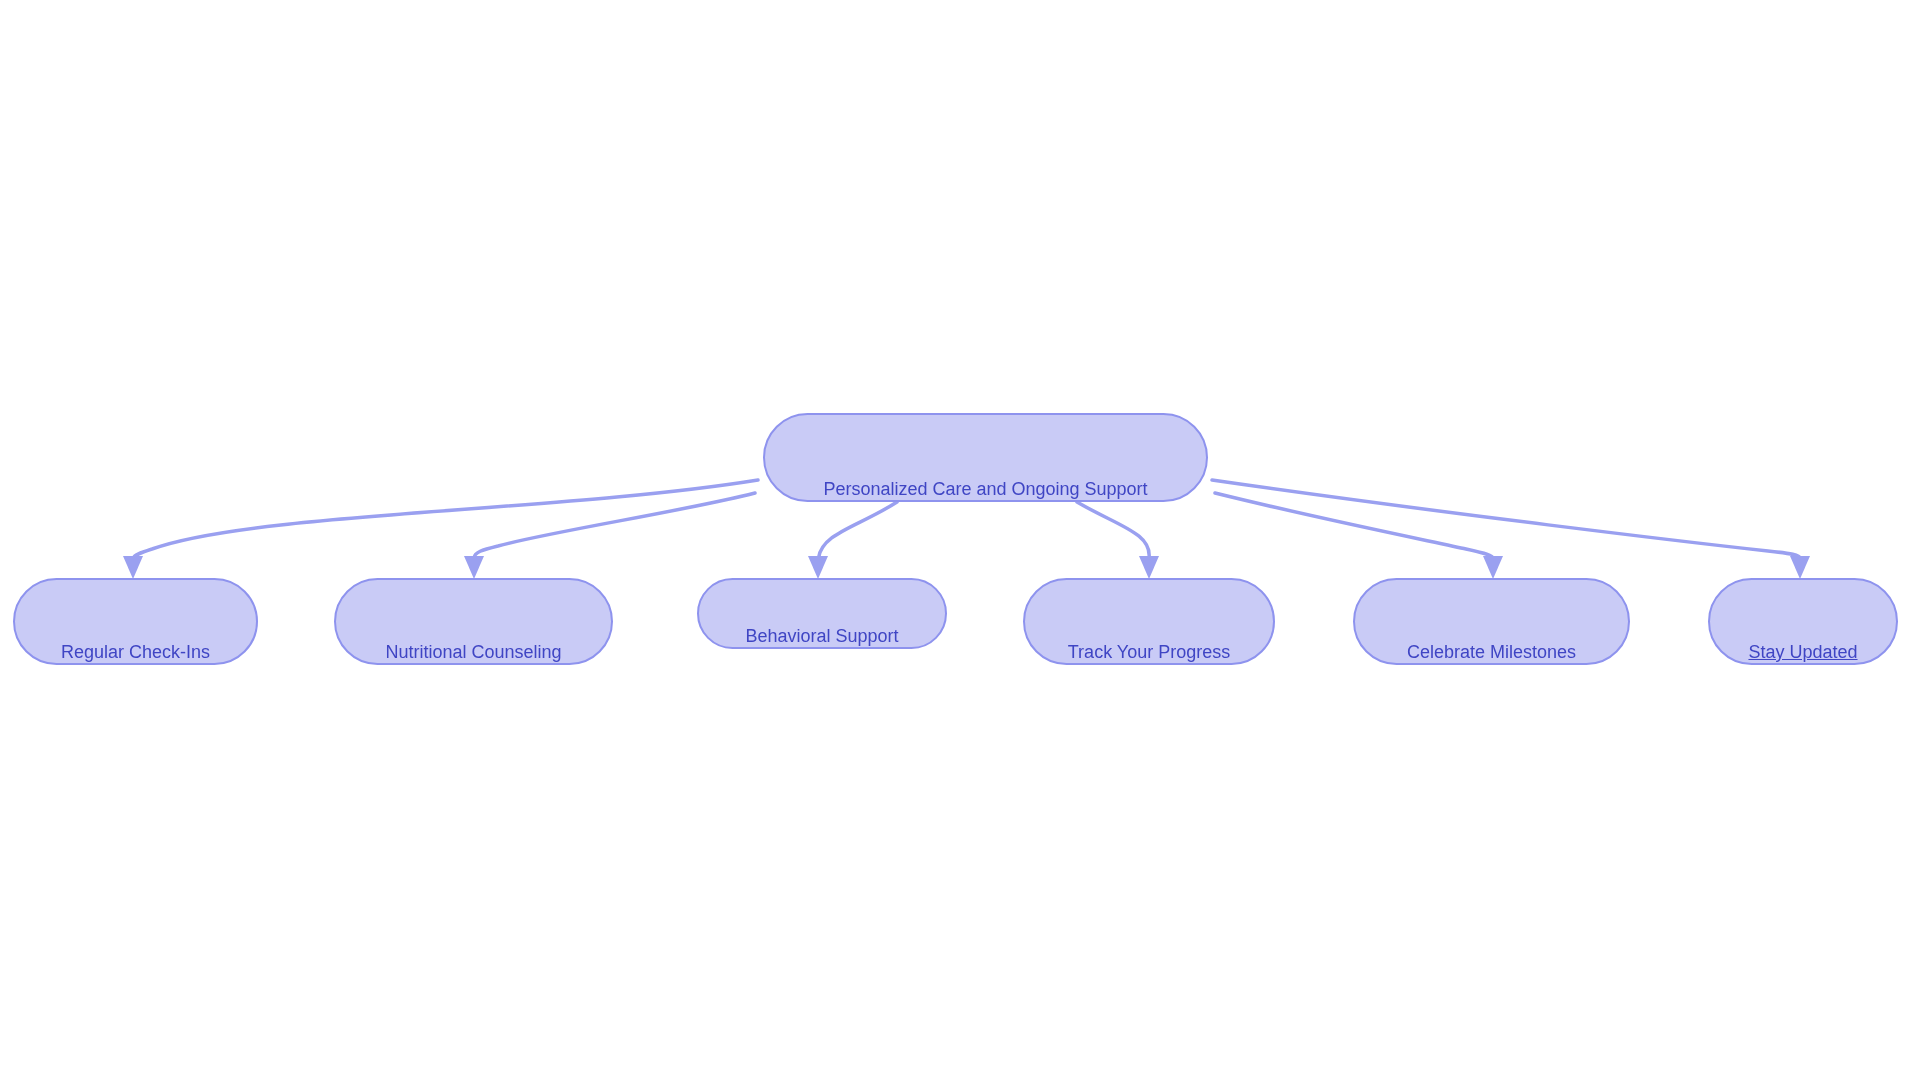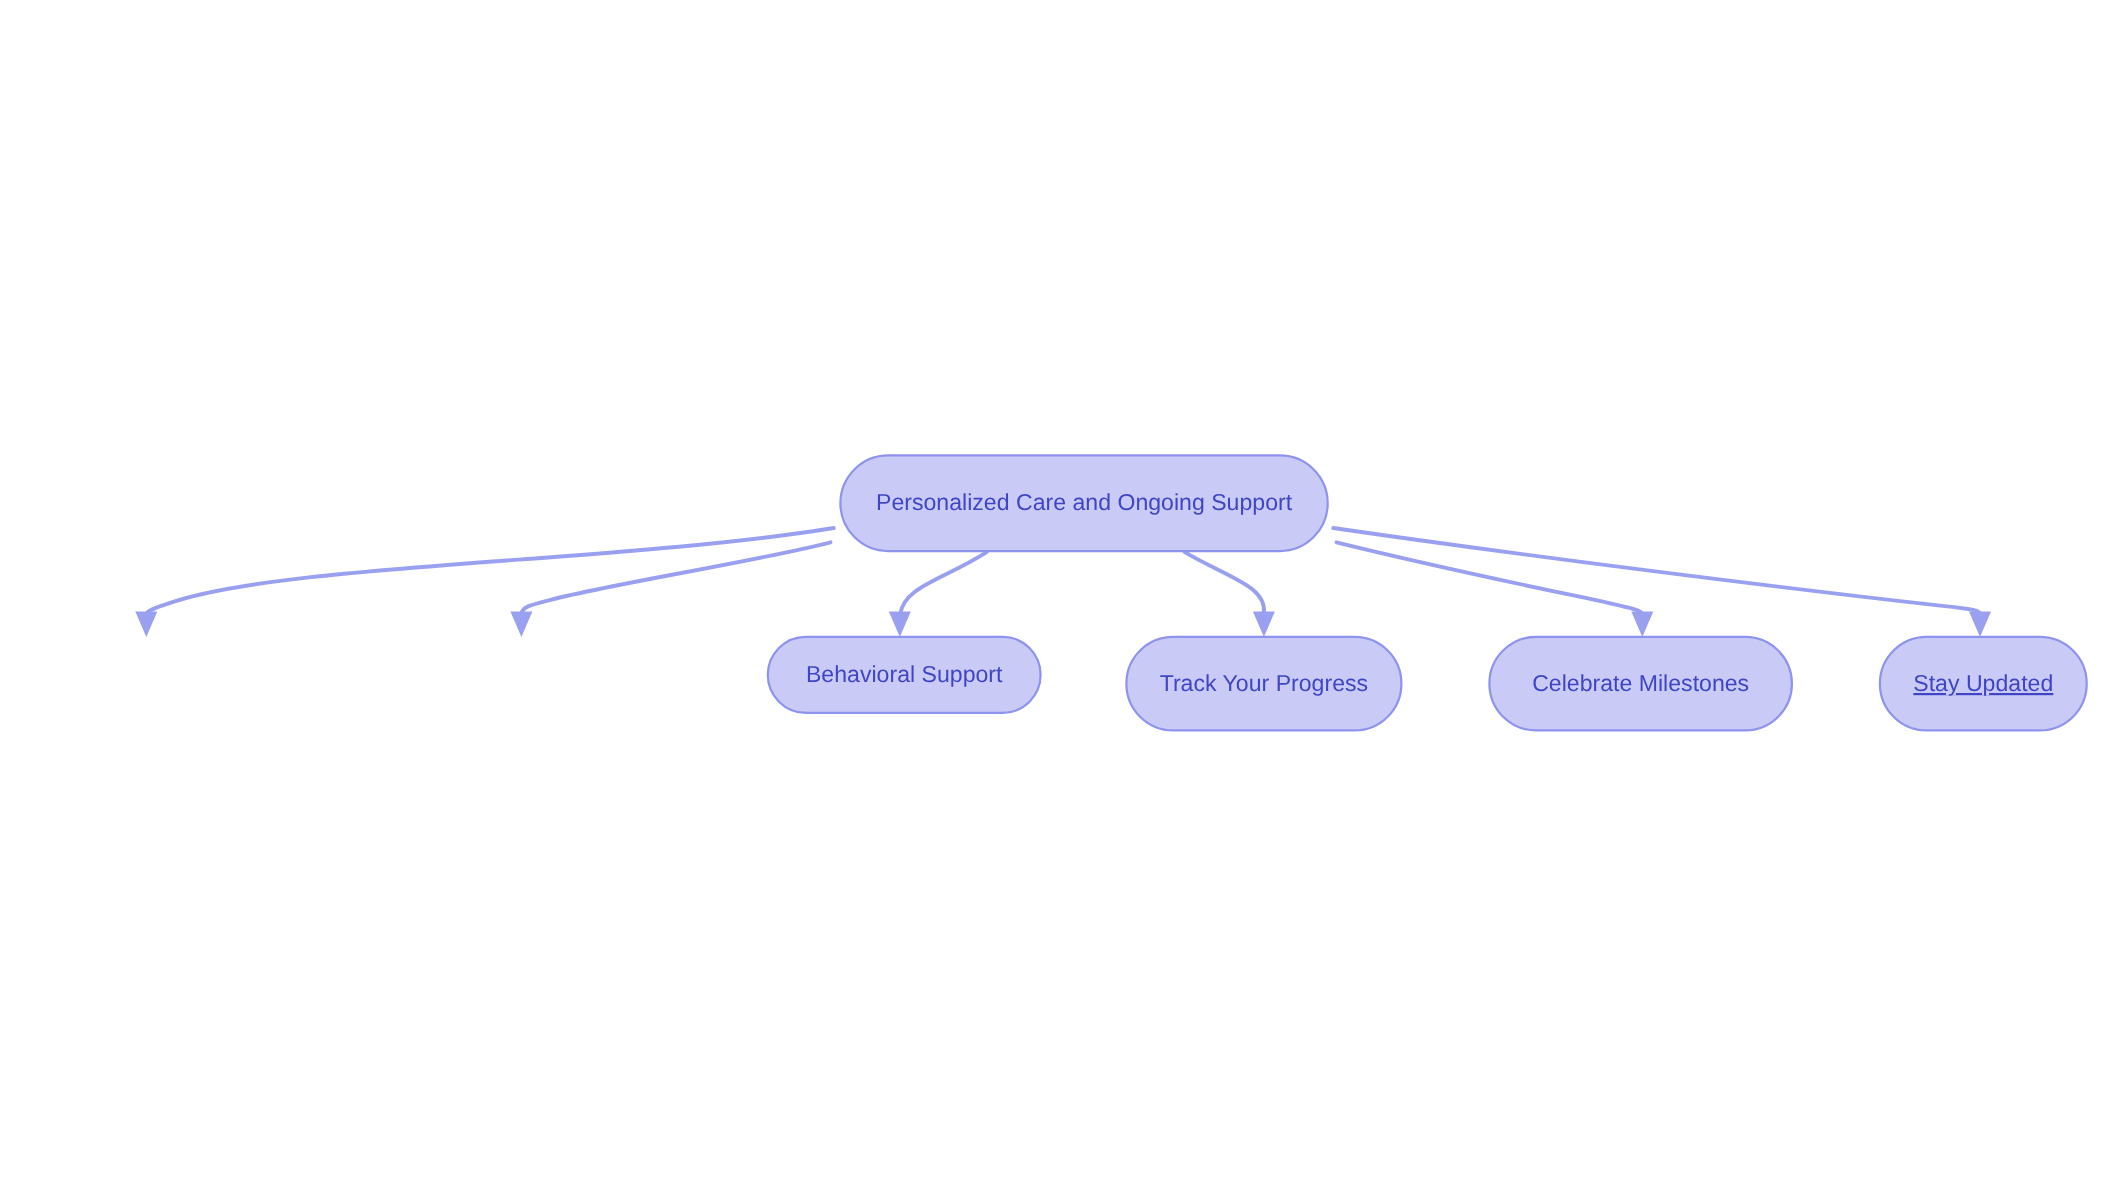--- a/index.html
+++ b/index.html
@@ -28,28 +28,28 @@
     fill: none;
     stroke-linecap: round;
   }
   .arrowhead {
     fill: var(--edge, #9aa0f0);
     stroke: none;
   }
   .node {
     position: absolute;
     display: flex;
-    align-items: center;
+    align-items: flex-end;
     justify-content: center;
     box-sizing: border-box;
     background: var(--node-fill, #c9cbf6);
     border: 2px solid var(--node-border, #8e93ee);
     border-radius: 46px;
     color: var(--node-text, #3f45c4);
-    font-size: 21px;
+    font-size: 18px;
     white-space: nowrap;
     text-align: center;
   }
 </style>
 </head>
 <body>
 
 <div class="canvas">
 
   <svg class="edges-layer" viewBox="0 0 1920 1083" xmlns="http://www.w3.org/2000/svg">
@@ -70,21 +70,27 @@
     <polygon class="arrowhead" points="1483,556 1503,556 1493,579"></polygon>
 
     <path class="edge-path" d="M 1212 480 C 1440 513, 1695 543, 1768 551 C 1792 553.5, 1799.5 555, 1800 558"></path>
     <polygon class="arrowhead" points="1790,556 1810,556 1800,579"></polygon>
   </svg>
 
   <div class="node" style="left:763px; top:413px; width:445px; height:89px;">
     <span>Personalized Care and Ongoing Support</span>
   </div>
 
+  <div class="node" style="left:13px; top:578px; width:245px; height:87px;">
+    <span>Regular Check-Ins</span>
+  </div>
 
+  <div class="node" style="left:334px; top:578px; width:279px; height:87px;">
+    <span>Nutritional Counseling</span>
+  </div>
 
   <div class="node" style="left:697px; top:578px; width:250px; height:71px;">
     <span>Behavioral Support</span>
   </div>
 
   <div class="node" style="left:1023px; top:578px; width:252px; height:87px;">
     <span>Track Your Progress</span>
   </div>
 
   <div class="node" style="left:1353px; top:578px; width:277px; height:87px;">

